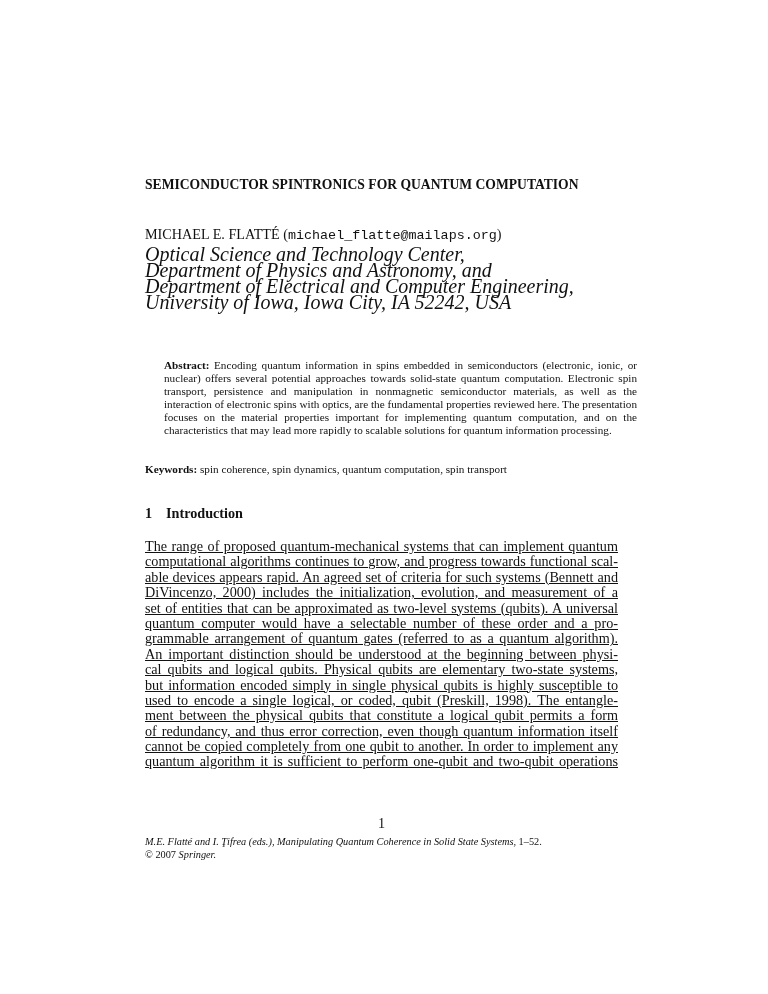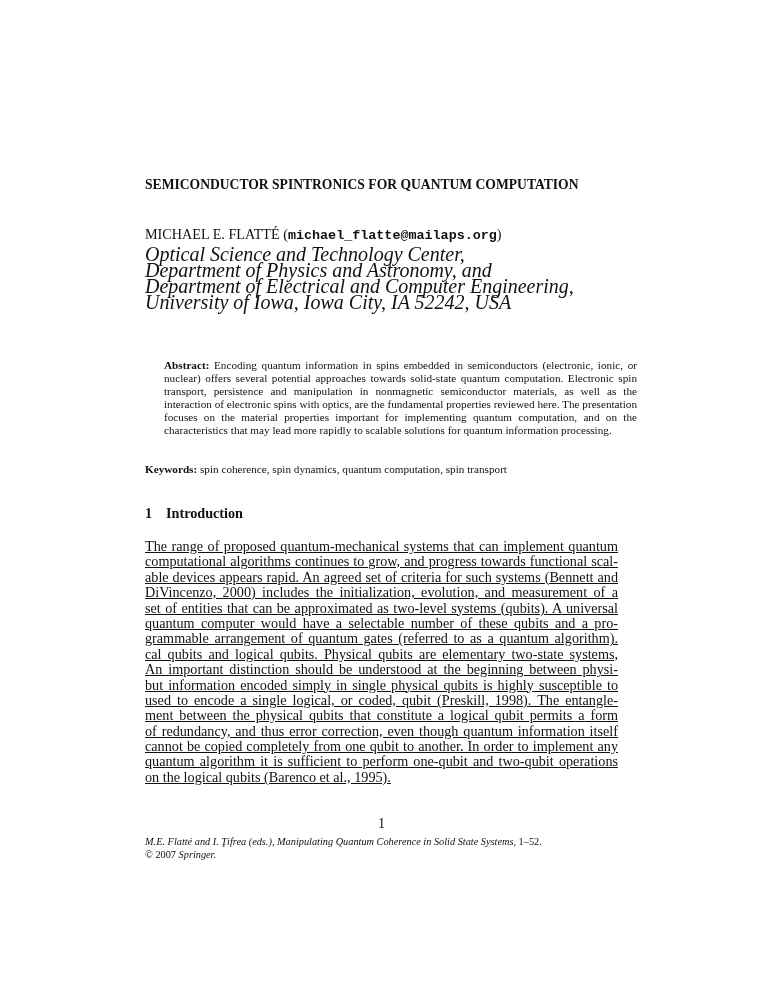--- a/index.html
+++ b/index.html
@@ -1,20 +1,20 @@
 <!DOCTYPE html>
 <html><head>
 <meta charset="utf-8">
 <style>
   html, body { margin: 0; padding: 0; background: #ffffff; }
   body { width: 768px; height: 994px; position: relative; overflow: hidden; color: #111; font-family: "Liberation Serif", "DejaVu Serif", serif; }
   .page { position: absolute; left: 145px; top: 0; width: 473px; }
   .title { position: absolute; left: 0; top: 177px; font-weight: bold; font-size: 13.6px; white-space: nowrap; letter-spacing: 0; }
   .author { position: absolute; left: 0; top: 226px; font-size: 14.2px; white-space: nowrap; }
-  .author .email { font-family: "Liberation Mono", "DejaVu Sans Mono", monospace; font-size: 13.4px; font-weight: bold; }
+  .author .email { font-family: "Liberation Mono", "DejaVu Sans Mono", monospace; font-size: 13.4px; }
   .affil { position: absolute; left: 0; top: 246px; font-style: italic; font-size: 20px; line-height: 16.1px; }
   .affil div { white-space: nowrap; }
   .abstract { position: absolute; left: 3px; top: 359px; width: 473px; font-size: 11.2px; line-height: 13.1px; text-align: justify; margin-left: 16px; }
   .abstract b, .keywords b { font-weight: bold; }
   .keywords { position: absolute; left: 0; top: 463px; font-size: 11.2px; white-space: nowrap; }
   .section { position: absolute; left: 0; top: 505px; font-weight: bold; font-size: 14.2px; white-space: nowrap; }
   .section .num { display: inline-block; width: 21px; }
   .body { position: absolute; left: 0; top: 539px; width: 473px; font-size: 14.2px; line-height: 15.4px; text-align: justify; }
   .body .ln { display: block; text-align: justify; text-align-last: justify; white-space: nowrap; height: 15.4px; text-decoration: underline; }
   .body .ln.last { text-align-last: left; }
@@ -54,31 +54,30 @@
   <div class="section">
     <span class="num">1</span><span>Introduction</span>
   </div>
 
   <div class="body">
     <span class="ln">The range of proposed quantum-mechanical systems that can implement quantum</span>
     <span class="ln">computational algorithms continues to grow, and progress towards functional scal-</span>
     <span class="ln">able devices appears rapid. An agreed set of criteria for such systems (Bennett and</span>
     <span class="ln">DiVincenzo, 2000) includes the initialization, evolution, and measurement of a</span>
     <span class="ln">set of entities that can be approximated as two-level systems (qubits). A universal</span>
-    <span class="ln">quantum computer would have a selectable number of these qubits and a pro-</span>
+    <span class="ln">quantum computer would have a selectable number of these order and a pro-</span>
     <span class="ln">grammable arrangement of quantum gates (referred to as a quantum algorithm).</span>
+    <span class="ln">An important distinction should be understood at the beginning between physi-</span>
     <span class="ln">cal qubits and logical qubits. Physical qubits are elementary two-state systems,</span>
-    <span class="ln">An important distinction should be understood at the beginning between physi-</span>
     <span class="ln">but information encoded simply in single physical qubits is highly susceptible to</span>
     <span class="ln">used to encode a single logical, or coded, qubit (Preskill, 1998). The entangle-</span>
     <span class="ln">ment between the physical qubits that constitute a logical qubit permits a form</span>
     <span class="ln">of redundancy, and thus error correction, even though quantum information itself</span>
     <span class="ln">cannot be copied completely from one qubit to another. In order to implement any</span>
     <span class="ln">quantum algorithm it is sufficient to perform one-qubit and two-qubit operations</span>
-    <span class="ln last">on the logical qubits (Barenco et al., 1995).</span>
   </div>
 
   <div class="pagenum">1</div>
 
   <div class="footer">
     <div>
       <span class="it">M.E. Flatté and I. Ţifrea (eds.), Manipulating Quantum Coherence in Solid State Systems,</span><span> 1–52.</span>
     </div>
     <div>
       <span>©</span><span> 2007 </span><span class="it">Springer.</span>

